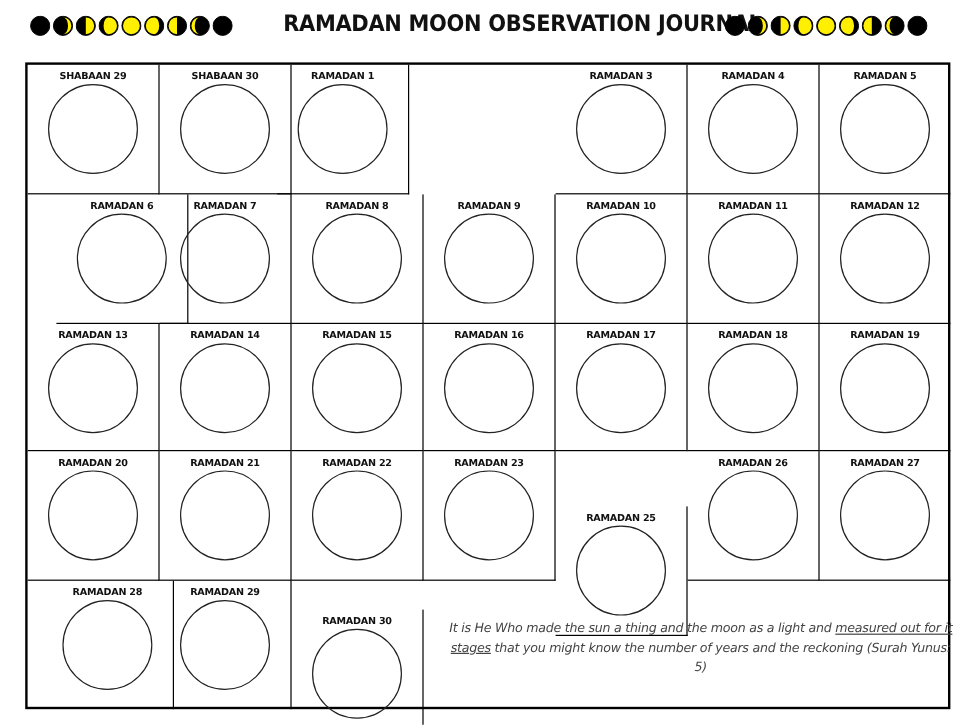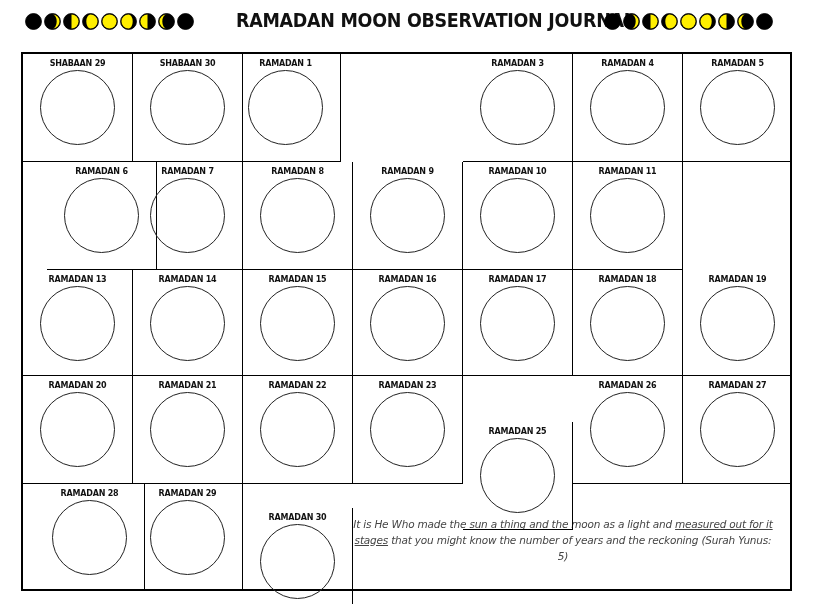--- a/index.html
+++ b/index.html
@@ -12,21 +12,21 @@
            font-family: "DejaVu Sans", sans-serif; font-weight: bold; font-size: 19px;
            letter-spacing: -0.3px; color: #111; transform: scaleX(0.92); transform-origin: left center; white-space: nowrap; }
   .grid { position: absolute; left: 21px; top: 52px; width: 771px; height: 539px;
           border: 2px solid #000; box-sizing: border-box; }
   .cell { position: absolute; box-sizing: border-box; border-right: 1.5px solid #000; border-bottom: 1.5px solid #000; }
   .cell-label { position: absolute; top: 5px; left: 0; right: 0; text-align: center;
                 font-family: "DejaVu Sans", sans-serif; font-weight: bold; font-size: 8px; letter-spacing: -0.2px; color: #111; }
   .circle { position: absolute; left: 50%; top: 16px; width: 75px; height: 75px; margin-left: -37.5px;
             border: 1.2px solid #222; border-radius: 50%; box-sizing: border-box; }
   .verse { position: absolute; left: 330px; top: 432px; width: 441px; height: 107px;
-           display: flex; align-items: center; justify-content: flex-start; }
+           display: flex; align-items: center; justify-content: flex-end; }
   .verse p { margin: 0; font-family: "DejaVu Sans", sans-serif; font-style: italic; font-size: 10.5px;
              line-height: 16px; color: #444; text-align: center; width: 420px; letter-spacing: -0.2px; }
   .verse u { text-decoration: underline; }
 </style>
 </head>
 <body>
 
 <div class="moons left">
     <span style="display: inline-block; line-height: 0;"><svg class="moon" viewBox="0 0 17 17" width="17" height="17">
         <circle cx="8.5" cy="8.5" r="8" fill="#000000" stroke="#000" stroke-width="0.8"></circle>
@@ -146,20 +146,24 @@
       <div class="circle"></div>
     </div>
     <div class="cell" style="left: 440px; top: 108px; width: 110px; height: 108px;">
       <div class="cell-label">RAMADAN 10</div>
       <div class="circle"></div>
     </div>
     <div class="cell" style="left: 550px; top: 108px; width: 110px; height: 108px;">
       <div class="cell-label">RAMADAN 11</div>
       <div class="circle"></div>
     </div>
+    <div class="cell" style="left: 660px; top: 108px; width: 109px; height: 108px; border-right: none;">
+      <div class="cell-label">RAMADAN 12</div>
+      <div class="circle"></div>
+    </div>
     <div class="cell" style="left: 0px; top: 216px; width: 110px; height: 106px;">
       <div class="cell-label">RAMADAN 13</div>
       <div class="circle"></div>
     </div>
     <div class="cell" style="left: 110px; top: 216px; width: 110px; height: 106px;">
       <div class="cell-label">RAMADAN 14</div>
       <div class="circle"></div>
     </div>
     <div class="cell" style="left: 220px; top: 216px; width: 110px; height: 106px;">
       <div class="cell-label">RAMADAN 15</div>

